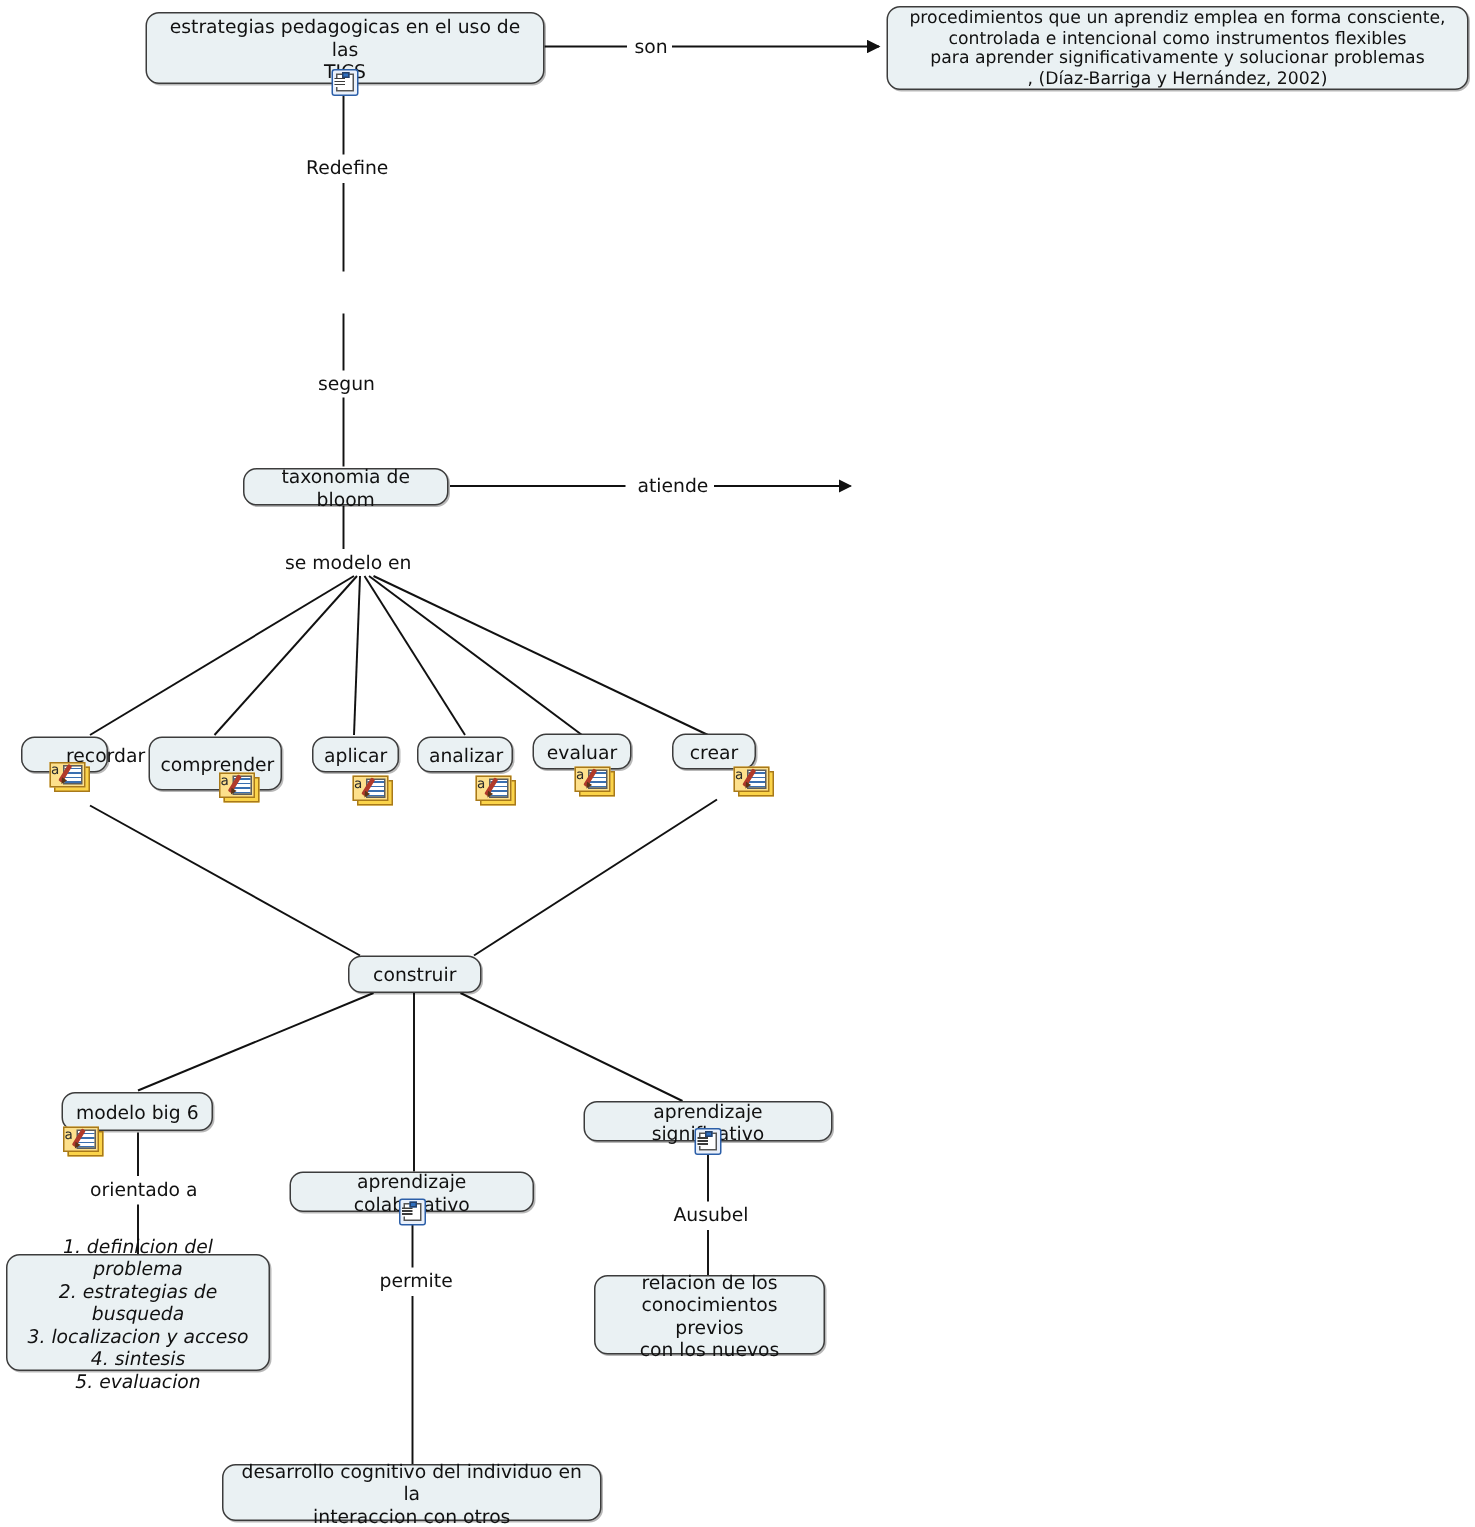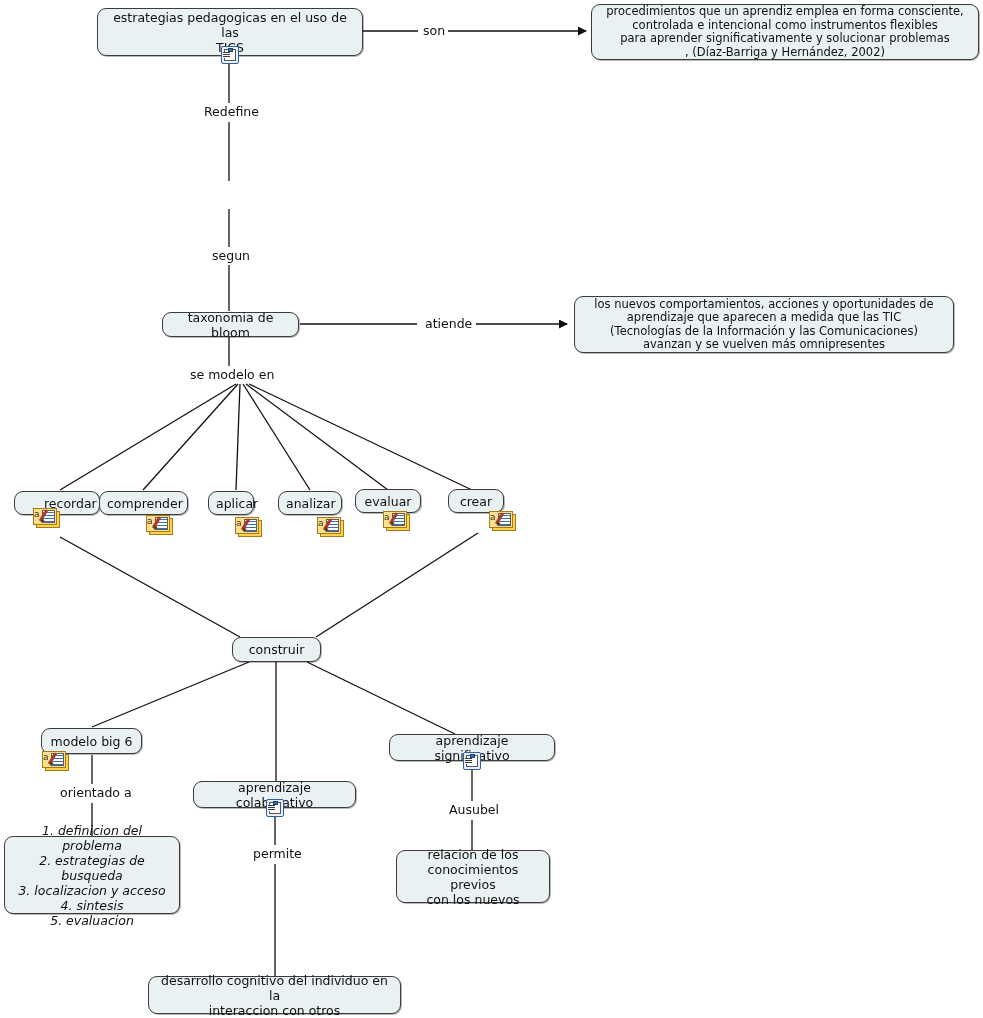--- a/index.html
+++ b/index.html
@@ -227,52 +227,46 @@
 controlada e intencional como instrumentos flexibles
 para aprender significativamente y solucionar problemas
 , (Díaz-Barriga y Hernández, 2002)</span>
   </div>
 
 
   <div class="node" style="left:162px; top:312px; width:137px; height:25px;">
     <span class="label">taxonomia de bloom</span>
   </div>
 
-  <div class="node" style="left:574px; top:296px; width:380px; height:57px; font-size:11.5px; line-height:13.5px;">
-    <span class="label">los nuevos comportamientos, acciones y oportunidades de
-aprendizaje que aparecen a medida que las TIC
-(Tecnologías de la  Información y las Comunicaciones)
-avanzan y se vuelven más omnipresentes</span>
-  </div>
-
-  <div class="node" style="left:14px; top:491px; width:86px; height:24px;padding-left:29px;">
+
+  <div class="node" style="left:14px; top:491px; width:58px; height:24px;padding-left:29px;">
     <span class="label">recordar</span>
   </div>
   <div class="note-icon" style="left:33px; top:508px;">
     <div class="back"></div>
     <div class="front"></div>
     <div class="a">a</div>
     <div class="lines"></div>
     <div class="pencil"></div>
     <div class="pencil-tip"></div>
   </div>
 
-  <div class="node" style="left:99px; top:491px; width:89px; height:24px;">
+  <div class="node" style="left:99px; top:491px; width:89px; height:36px;">
     <span class="label">comprender</span>
   </div>
   <div class="note-icon" style="left:146px; top:515px;">
     <div class="back"></div>
     <div class="front"></div>
     <div class="a">a</div>
     <div class="lines"></div>
     <div class="pencil"></div>
     <div class="pencil-tip"></div>
   </div>
 
-  <div class="node" style="left:208px; top:491px; width:46px; height:24px;">
+  <div class="node" style="left:208px; top:491px; width:58px; height:24px;">
     <span class="label">aplicar</span>
   </div>
   <div class="note-icon" style="left:235px; top:517px;">
     <div class="back"></div>
     <div class="front"></div>
     <div class="a">a</div>
     <div class="lines"></div>
     <div class="pencil"></div>
     <div class="pencil-tip"></div>
   </div>

